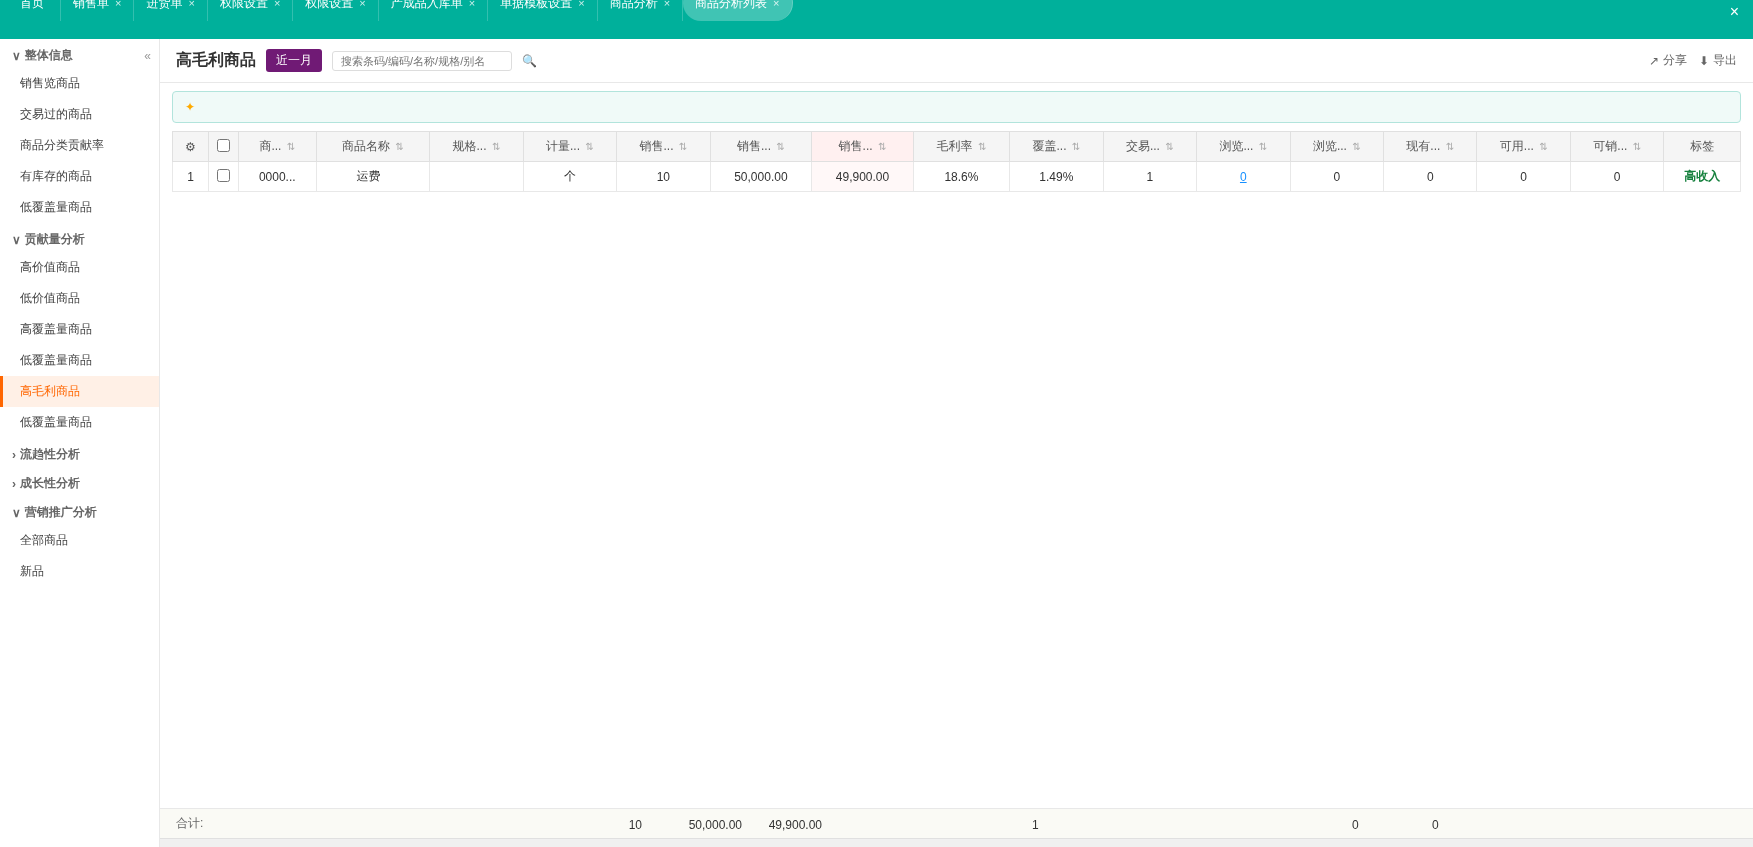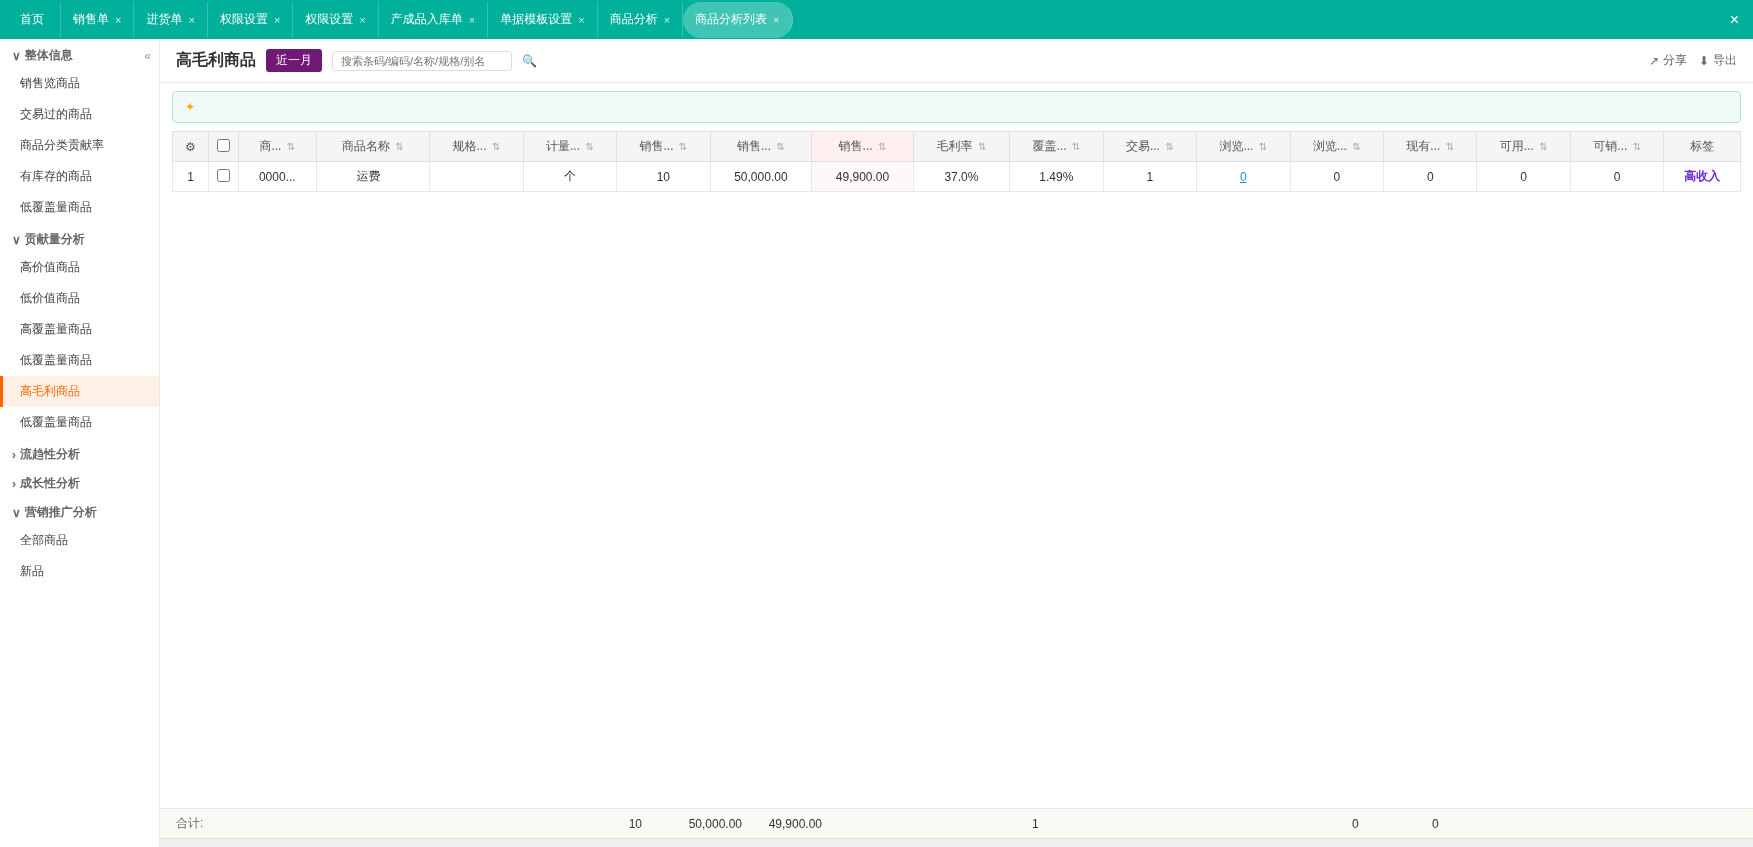--- a/index.html
+++ b/index.html
@@ -1,21 +1,21 @@
 <!DOCTYPE html>
 <html><head>
   <meta charset="utf-8">
   <style>
     * { box-sizing: border-box; margin: 0; padding: 0; font-family: 'Microsoft YaHei', Arial, sans-serif; font-size: 12px; }
     body { background: #f5f5f5; overflow: hidden; }
 
     
     .top-nav {
       display: flex;
-      align-items: center;
+      align-items: flex-end;
       background: #00b09b;
       height: 39px;
       padding: 18px 4px;
       color: white;
     }
     .nav-tab {
       display: flex;
       align-items: center;
       padding: 0 12px;
       height: 36px;
@@ -170,30 +170,30 @@
       z-index: 2;
     }
     thead th .sort-icon { color: #aaa; margin-left: 2px; font-size: 10px; }
     tbody td {
       border: 1px solid #e8e8e8;
       padding: 6px 8px;
       text-align: center;
       color: #333;
       white-space: nowrap;
     }
-    .tag-high { color: #6d28d9; font-weight: bold; }
+    .tag-high { color: #15803d; font-weight: bold; }
     .link-blue { color: #1890ff; text-decoration: underline; cursor: pointer; }
 
     
     .footer-bar {
       border-top: 1px solid #e8e8e8;
       padding: 6px 16px;
       background: #fafaf5;
       display: flex;
-      align-items: center;
+      align-items: flex-end;
     }
     .footer-label { color: #666; margin-right: 20px; }
     .footer-cell {
       text-align: center;
       color: #333;
       min-width: 80px;
     }
 
     
     .scroll-bar-area {
@@ -419,21 +419,21 @@
           <tr>
             <td>1</td>
             <td><input type="checkbox" style=""></td>
             <td>0000...</td>
             <td style="text-align:left;padding-left:40px;">运费</td>
             <td></td>
             <td>个</td>
             <td>10</td>
             <td>50,000.00</td>
             <td style="background:#fff8f8;">49,900.00</td>
-            <td>37.0%</td>
+            <td>18.6%</td>
             <td>1.49%</td>
             <td>1</td>
             <td><span class="link-blue">0</span></td>
             <td>0</td>
             <td>0</td>
             <td>0</td>
             <td>0</td>
             <td><span class="tag-high">高收入</span></td>
           </tr>
         </tbody>

